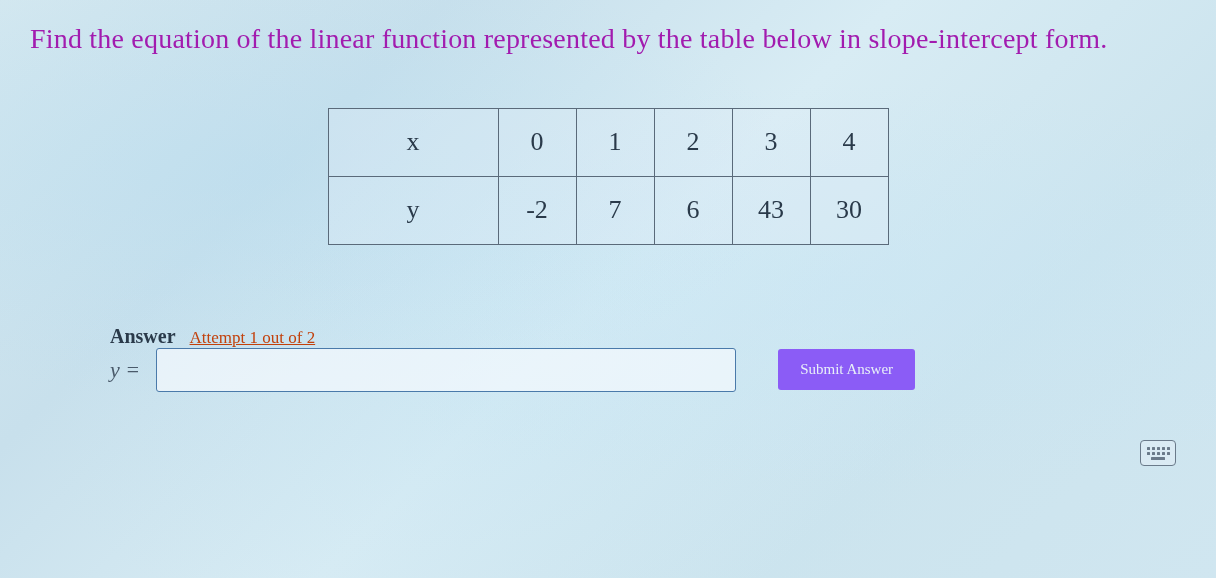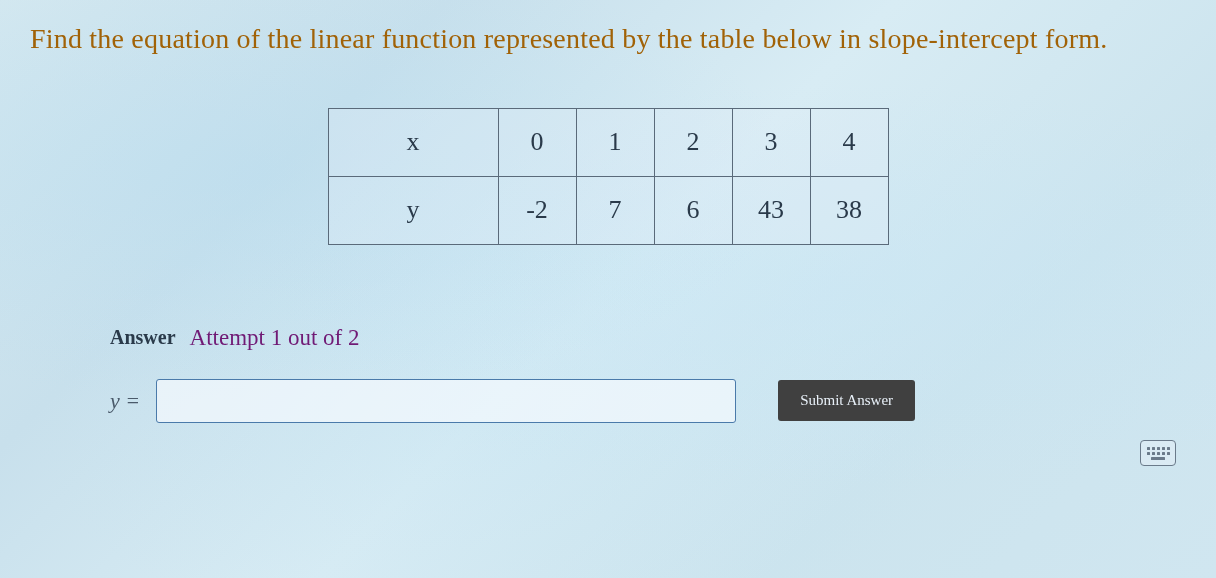--- a/index.html
+++ b/index.html
@@ -28,21 +28,21 @@
         radial-gradient(ellipse at 40% 70%, rgba(190, 225, 242, 0.3) 0%, transparent 45%);
       pointer-events: none;
       z-index: 0;
     }
     .content {
       position: relative;
       z-index: 1;
     }
     .question-text {
       font-size: 28px;
-      color: #a16207;
+      color: #a21caf;
       line-height: 1.35;
       font-weight: 500;
       margin-bottom: 50px;
       letter-spacing: 0.2px;
     }
     .table-container {
       display: flex;
       justify-content: center;
       margin-bottom: 80px;
     }
@@ -65,32 +65,32 @@
     }
     table.data-table td.num-cell {
       width: 78px;
     }
     .answer-section {
       margin-top: 30px;
       margin-left: 80px;
     }
     .answer-label-row {
       display: flex;
-      align-items: center;
+      align-items: flex-end;
       gap: 14px;
-      margin-bottom: 28px;
     }
     .answer-label {
       font-weight: bold;
       font-size: 20px;
       color: #2a3a4a;
     }
     .attempt-text {
-      font-size: 23px;
-      color: #701a75;
+      font-size: 17px;
+      color: #c2410c;
+      text-decoration: underline;
     }
     .input-row {
       display: flex;
       align-items: center;
       gap: 12px;
     }
     .y-equals {
       font-size: 22px;
       color: #4a5a6a;
       font-style: italic;
@@ -100,21 +100,21 @@
       width: 580px;
       height: 44px;
       border: 1.5px solid #4a7aaa;
       border-radius: 3px;
       background: rgba(245, 250, 253, 0.7);
       font-size: 18px;
       padding: 0 10px;
       color: #2a3a4a;
     }
     .submit-btn {
-      background: #404040;
+      background: #8b5cf6;
       color: #e8f0f8;
       border: none;
       padding: 12px 22px;
       font-size: 15px;
       border-radius: 3px;
       cursor: pointer;
       margin-left: 30px;
       font-family: inherit;
     }
     .keyboard-icon {
@@ -168,21 +168,21 @@
         <td class="num-cell">2</td>
         <td class="num-cell">3</td>
         <td class="num-cell">4</td>
       </tr>
       <tr>
         <td class="var-cell">y</td>
         <td class="num-cell">-2</td>
         <td class="num-cell">7</td>
         <td class="num-cell">6</td>
         <td class="num-cell">43</td>
-        <td class="num-cell">38</td>
+        <td class="num-cell">30</td>
       </tr>
     </tbody>
       </table>
   </div>
 
   <div class="answer-section">
     <div class="answer-label-row">
       <span class="answer-label">Answer</span>
       <span class="attempt-text">Attempt 1 out of 2</span>
     </div>

